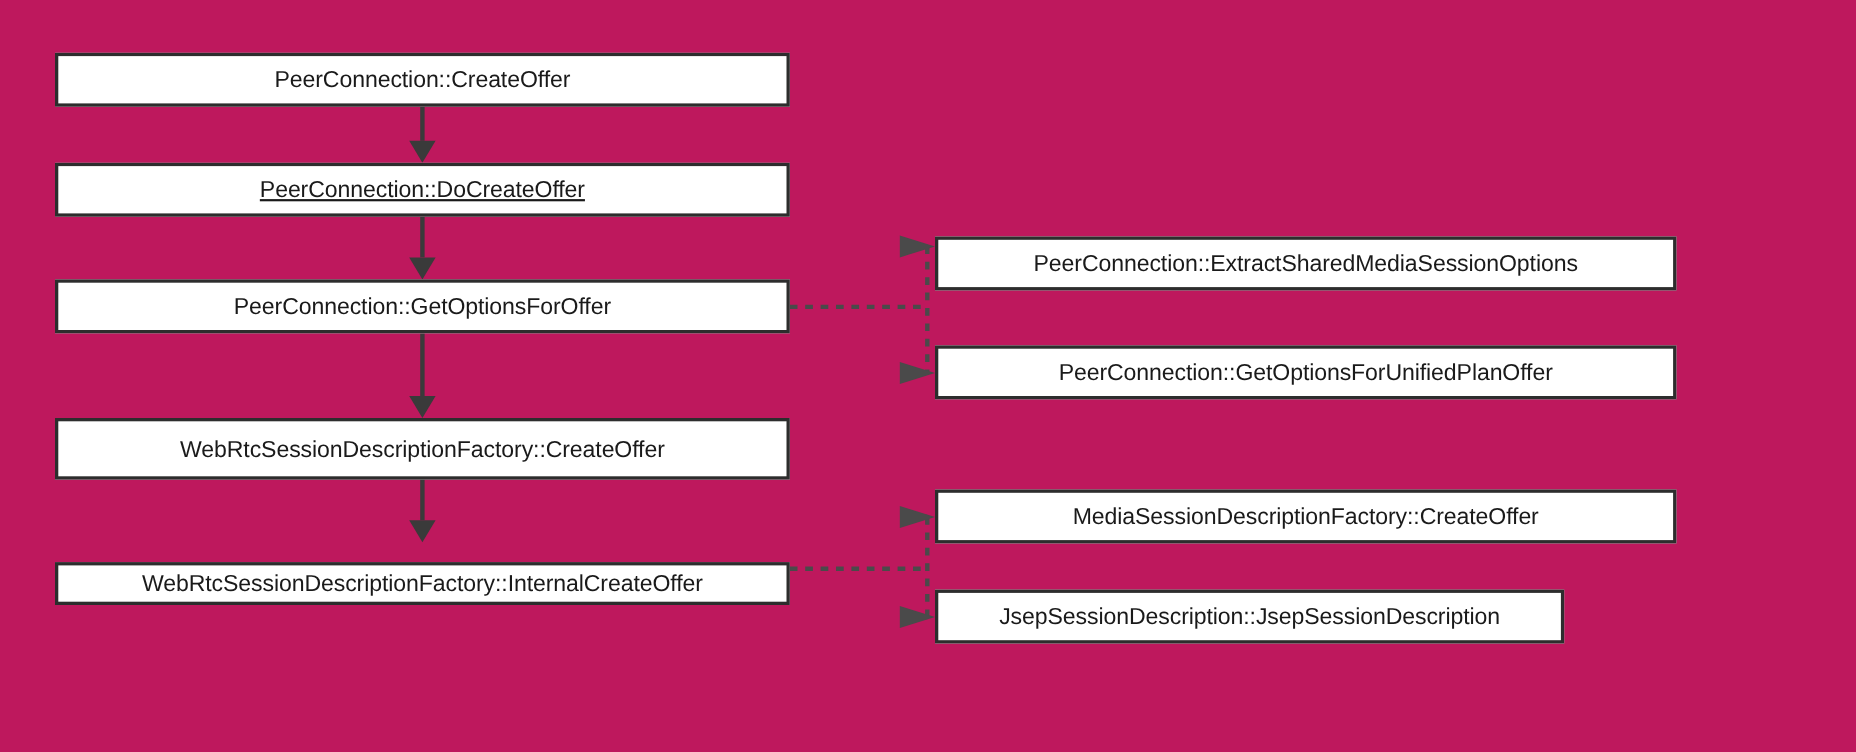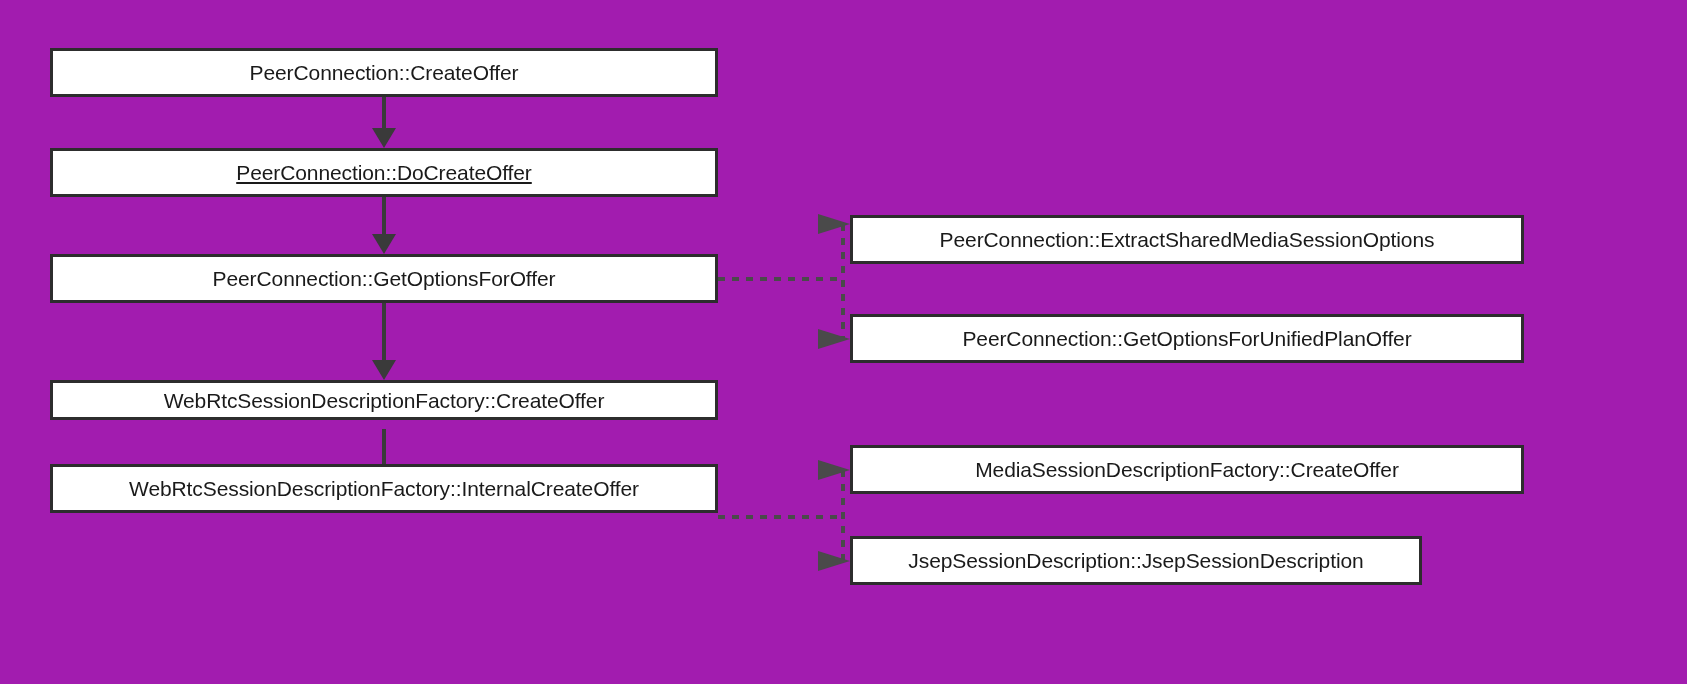--- a/index.html
+++ b/index.html
@@ -4,21 +4,21 @@
 <style>
   html, body {
     margin: 0;
     padding: 0;
     background: #000000;
   }
   #canvas {
     position: relative;
     width: 1687px;
     height: 684px;
-    background: #a21caf;
+    background: #be185d;
     overflow: hidden;
     font-family: "Liberation Sans", sans-serif;
   }
   .node {
     position: absolute;
     box-sizing: border-box;
     background: #ffffff;
     border: 3px solid #2d2d2d;
     color: #1a1a1a;
     display: flex;
@@ -95,23 +95,23 @@
       <polygon class="arrow-dashed" points="818,551 818,571 850,561"></polygon>
     </g>
   </svg>
 
   <div class="node" style="left:50px;  top:48px;  width:668px; height:49px;">PeerConnection::CreateOffer</div>
 
   <div class="node" style="left:50px;  top:148px; width:668px; height:49px;text-decoration:underline;">PeerConnection::DoCreateOffer</div>
 
   <div class="node" style="left:50px;  top:254px; width:668px; height:49px;text-align:center;">PeerConnection::GetOptionsForOffer</div>
 
-  <div class="node" style="left:50px;  top:380px; width:668px; height:40px;">WebRtcSessionDescriptionFactory::CreateOffer</div>
+  <div class="node" style="left:50px;  top:380px; width:668px; height:56px;">WebRtcSessionDescriptionFactory::CreateOffer</div>
 
-  <div class="node" style="left:50px;  top:464px; width:668px; height:49px;">WebRtcSessionDescriptionFactory::InternalCreateOffer</div>
+  <div class="node" style="left:50px;  top:511px; width:668px; height:39px;">WebRtcSessionDescriptionFactory::InternalCreateOffer</div>
 
   <div class="node" style="left:850px; top:199px; width:674px; height:49px;margin-top:16px;">PeerConnection::ExtractSharedMediaSessionOptions</div>
 
   <div class="node" style="left:850px; top:314px; width:674px; height:49px;">PeerConnection::GetOptionsForUnifiedPlanOffer</div>
 
   <div class="node" style="left:850px; top:445px; width:674px; height:49px;text-align:center;">MediaSessionDescriptionFactory::CreateOffer</div>
 
   <div class="node" style="left:850px; top:536px; width:572px; height:49px;">JsepSessionDescription::JsepSessionDescription</div>
 
 </div>

